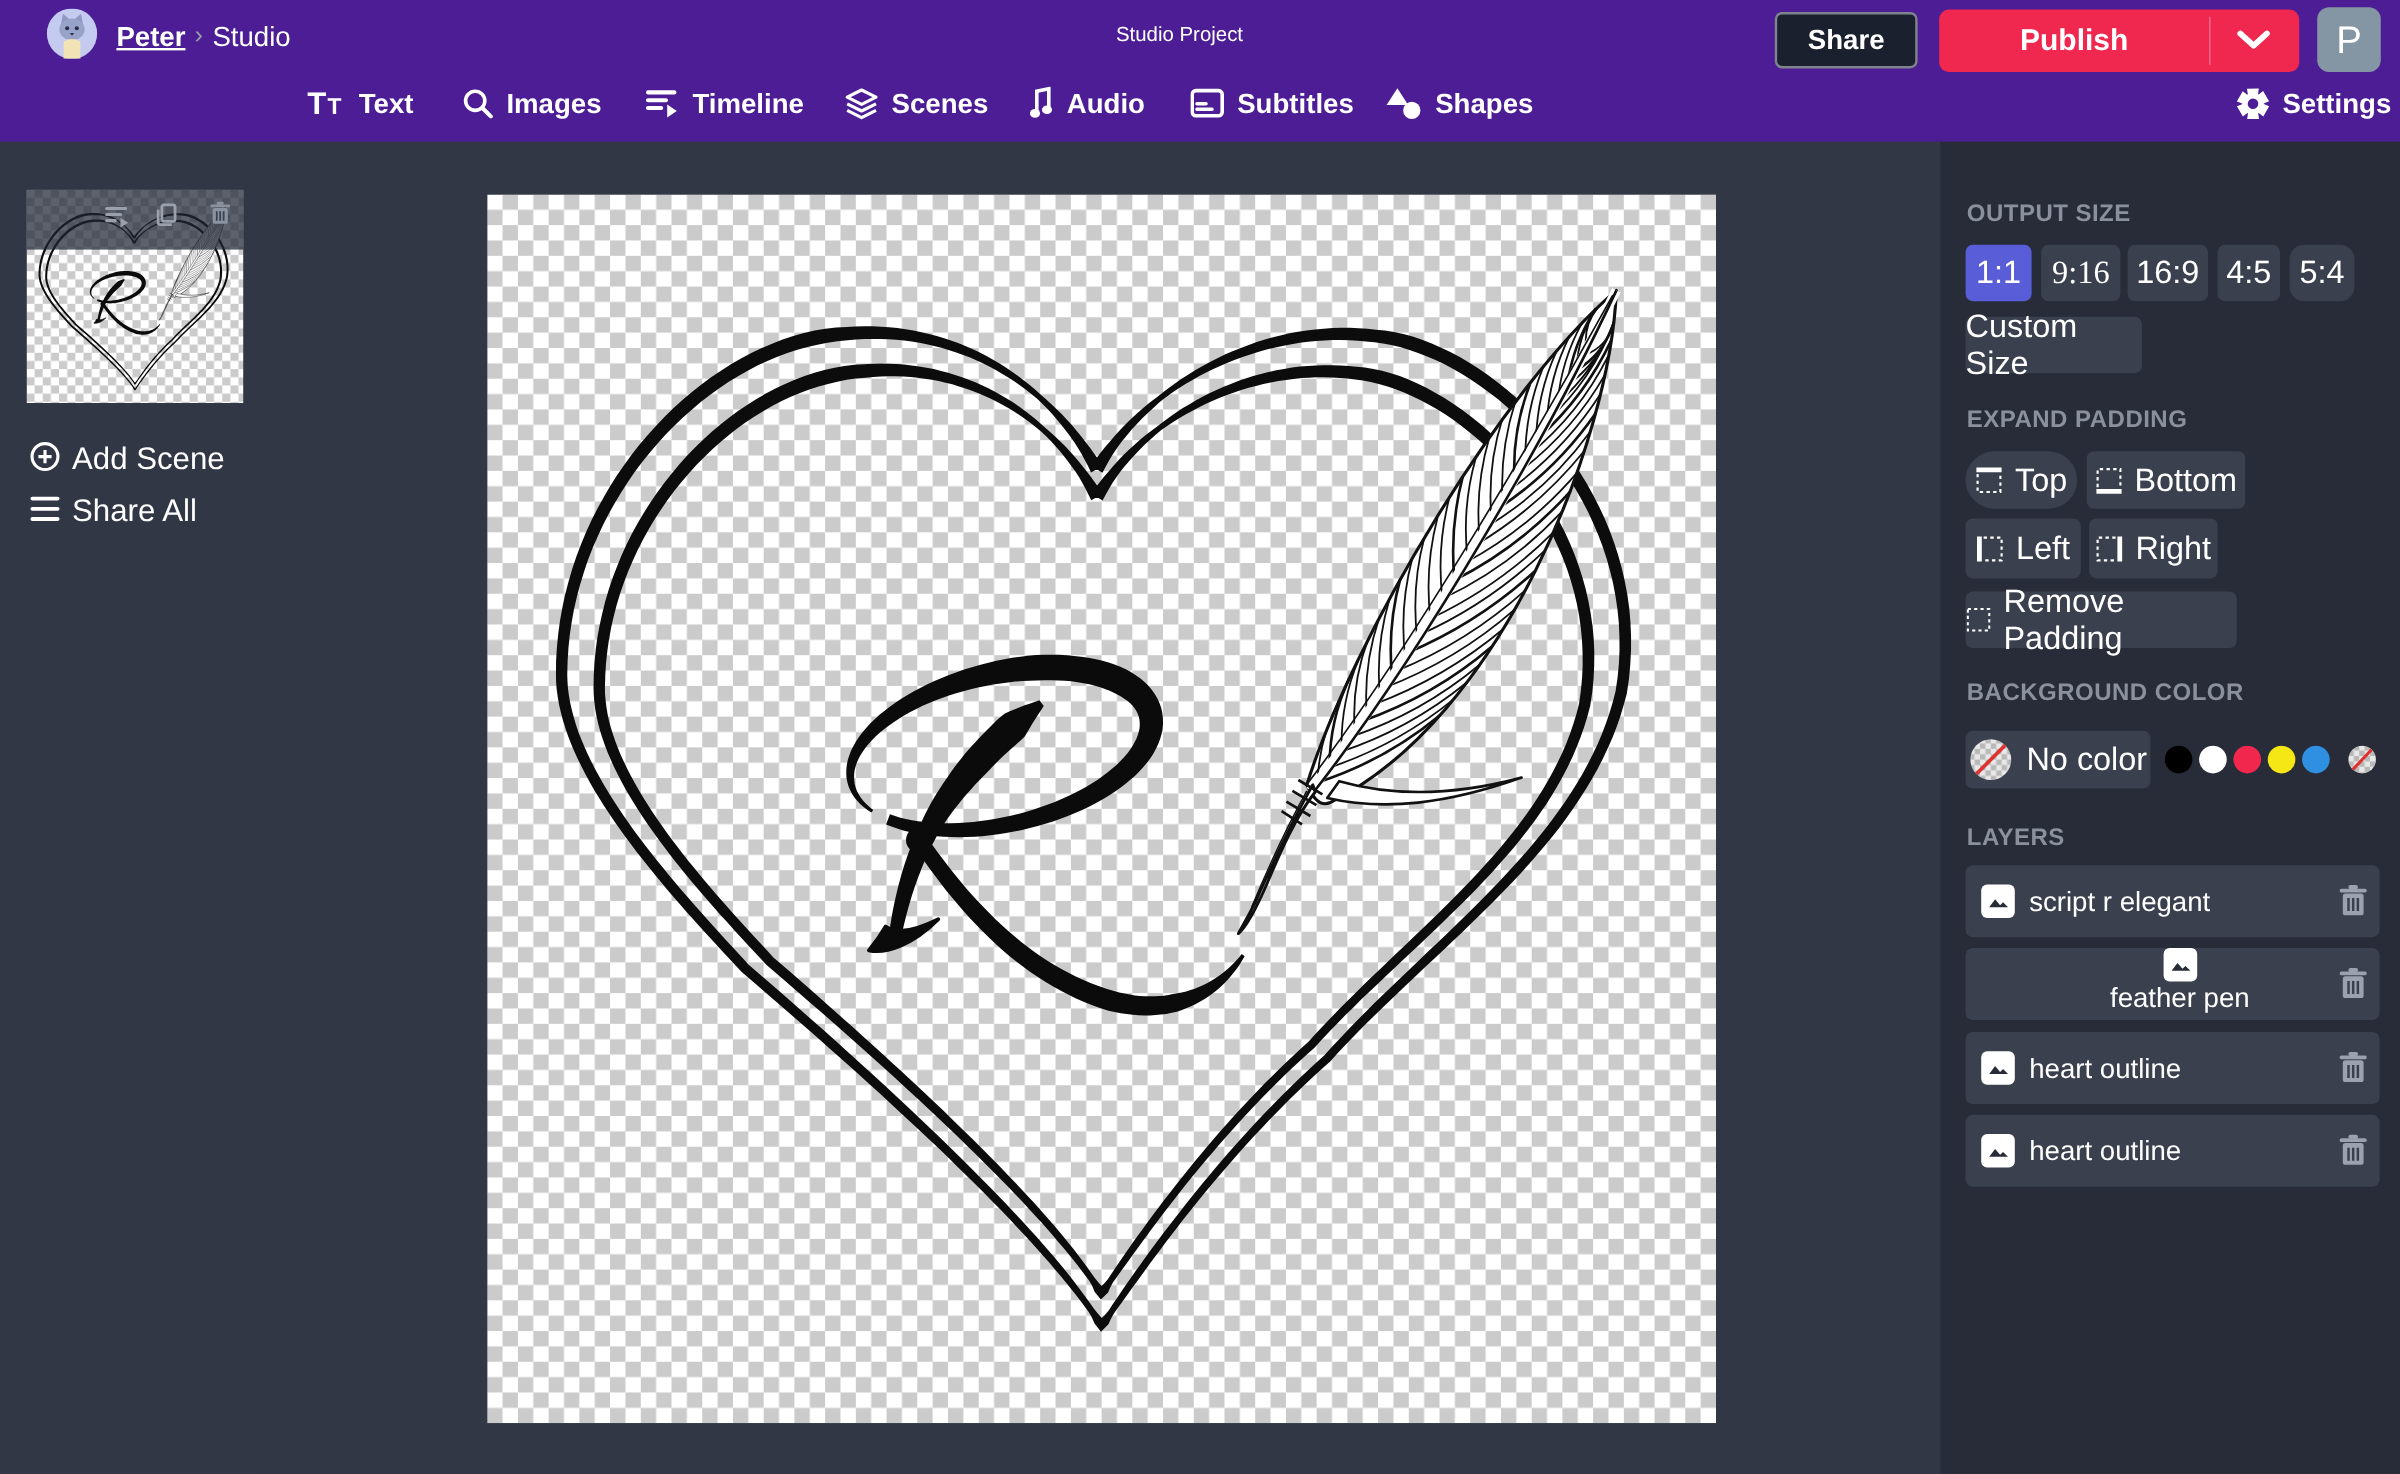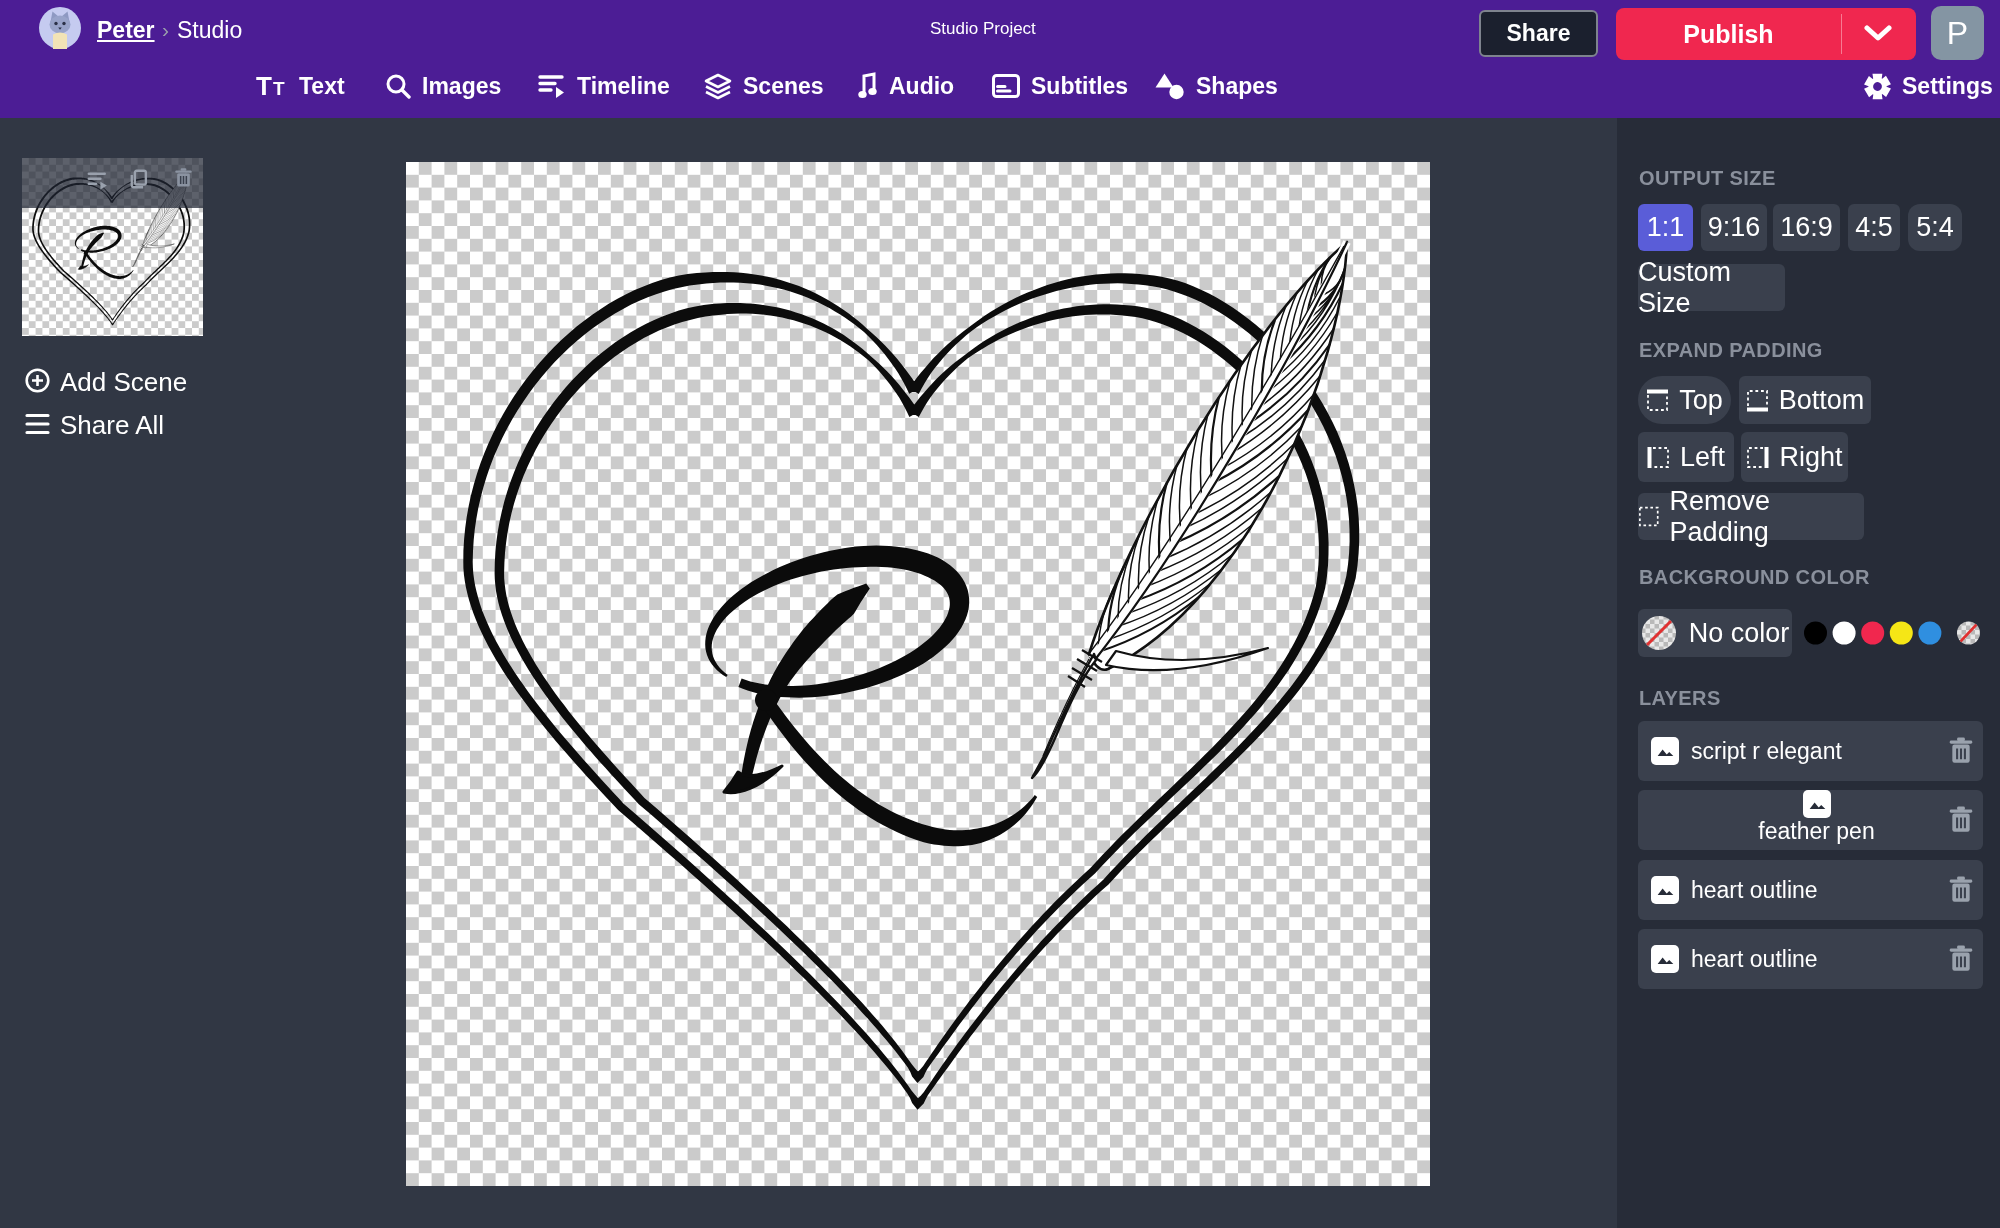--- a/index.html
+++ b/index.html
@@ -177,21 +177,21 @@
         <path d="M 318 630 C 332 633 354 626 376 604 C 354 615 340 616 332 610 C 328 617 323 624 318 630 Z" fill="#0b0b0b" stroke="#0b0b0b" stroke-width="3" stroke-linejoin="round"></path>
       </g>
     </symbol>
   </defs>
   <rect width="1024" height="1024" fill="url(#canvasck)"></rect>
   <use href="#artwork" x="0" y="0" width="1024" height="1024"></use>
 </svg>
 
 <div class="plabel" style="left:1639px; top:167px;">OUTPUT SIZE</div>
 <div class="panelbtn" style="left:1638px; top:204px; width:55px; height:47px; background:#5a5dd8;">1:1</div>
-<div class="panelbtn" style="left:1701px; top:204px; width:66px; height:47px;">9:16</div>
+<div class="panelbtn" style="left:1701px; top:204px; width:66px; height:47px;font-family:Liberation Serif, serif;">9:16</div>
 <div class="panelbtn" style="left:1773px; top:204px; width:67px; height:47px;">16:9</div>
 <div class="panelbtn" style="left:1848px; top:204px; width:52px; height:47px;">4:5</div>
 <div class="panelbtn" style="left:1908px; top:204px; width:54px; height:47px;border-radius:12px;">5:4</div>
 <div class="panelbtn" style="left:1638px; top:264px; width:147px; height:47px;">Custom Size</div>
 
 <div class="plabel" style="left:1639px; top:339px;">EXPAND PADDING</div>
 <div class="panelbtn" style="left:1638px; top:376px; width:93px; height:48px; gap:10px;border-radius:24px;">
     <svg width="23" height="23" viewBox="0 0 23 23">
       <path d="M2 8 V21 H21 V8 M2 15 H21" stroke="#fff" stroke-width="1.6" stroke-dasharray="3 3" fill="none" opacity="0"></path>
       <g stroke="#fff" stroke-width="1.8" stroke-dasharray="2.8 2.8" fill="none">

